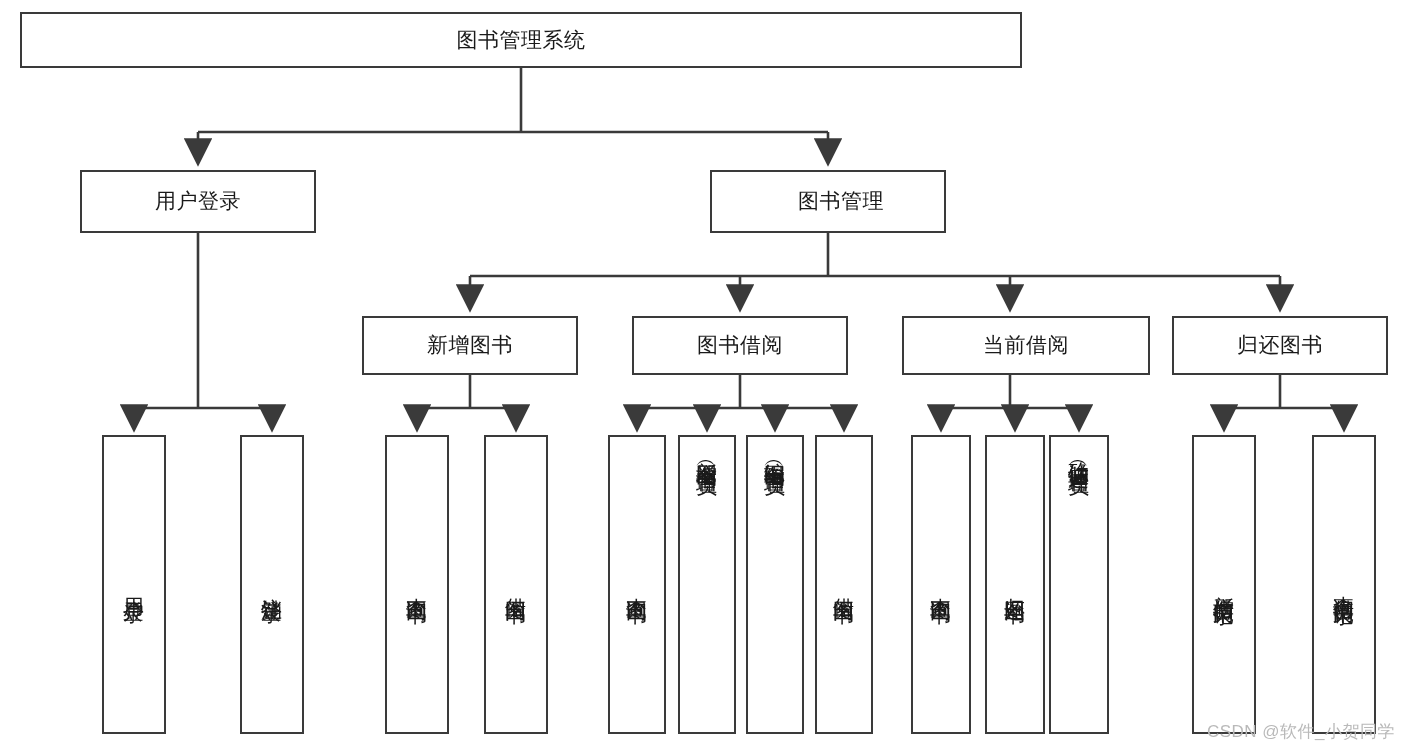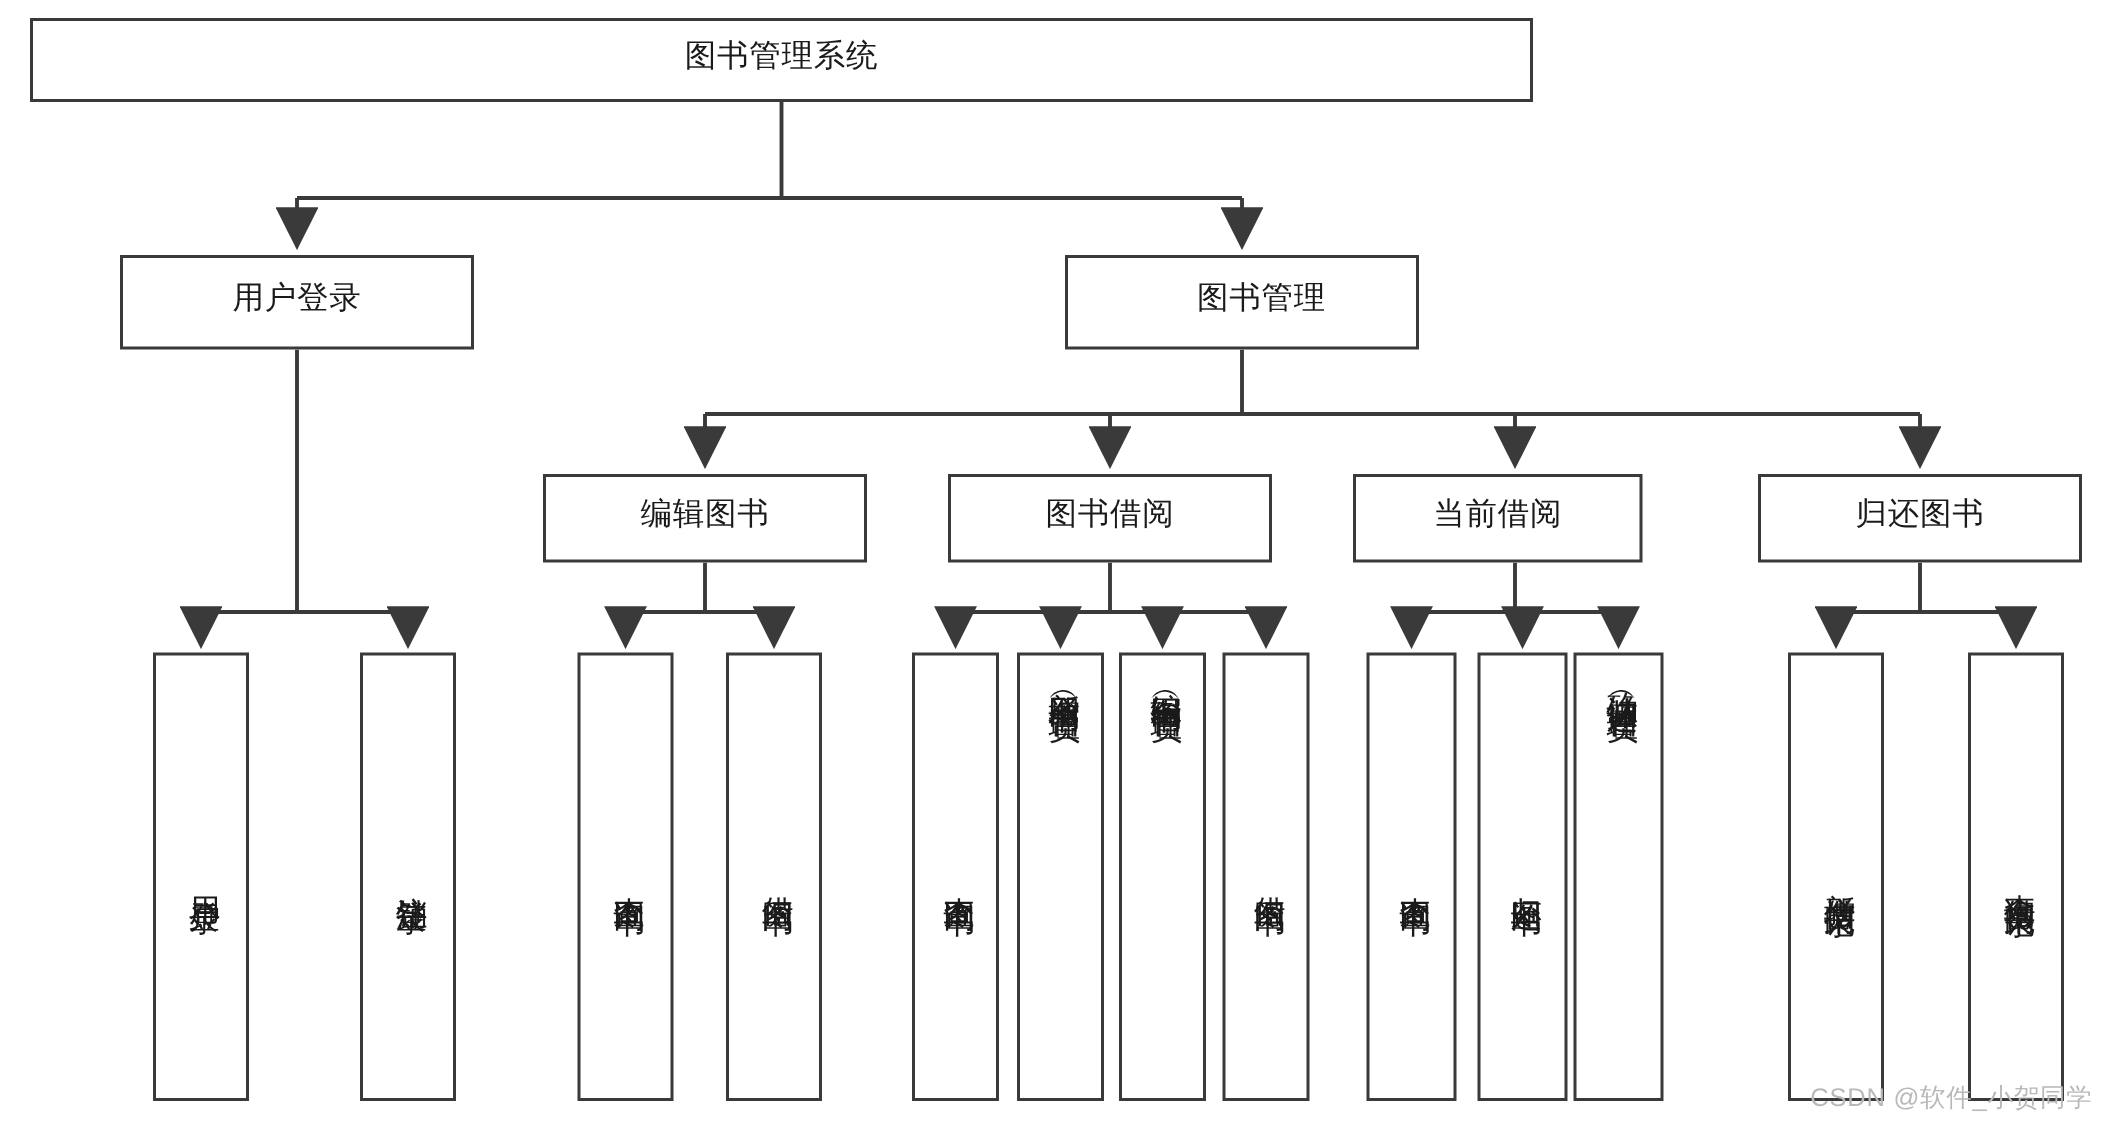--- a/index.html
+++ b/index.html
@@ -32,21 +32,20 @@
     border: 2px solid #3a3a3a;
     display: flex;
     align-items: center;
     justify-content: center;
     color: #1a1a1a;
   }
   .node .label {
     display: block;
     text-align: right;
     line-height: 1.18;
-    font-family: Liberation Mono, monospace;
   }
   .node.horiz .label {
     font-size: 21px;
     letter-spacing: 0.5px;
   }
   .node.vert {
     align-items: flex-start;
     padding-top: 8px;
   }
   .node.vert .label {
@@ -135,26 +134,26 @@
   </div>
 
   <div class="node horiz" style="left:80px; top:170px; width:236px; height:63px;">
     <span class="label">用户登录</span>
   </div>
   <div class="node horiz" style="left:710px; top:170px; width:236px; height:63px;padding-left:26px;">
     <span class="label">图书管理</span>
   </div>
 
   <div class="node horiz" style="left:362px; top:316px; width:216px; height:59px;">
-    <span class="label">编辑图书</span>
+    <span class="label">新增图书</span>
   </div>
   <div class="node horiz" style="left:632px; top:316px; width:216px; height:59px;">
     <span class="label">图书借阅</span>
   </div>
-  <div class="node horiz" style="left:902px; top:316px; width:193px; height:59px;">
+  <div class="node horiz" style="left:902px; top:316px; width:248px; height:59px;">
     <span class="label">当前借阅</span>
   </div>
   <div class="node horiz" style="left:1172px; top:316px; width:216px; height:59px;">
     <span class="label">归还图书</span>
   </div>
 
   <div class="node vert mid" style="left:102px; top:435px; width:64px; height:299px;">
     <span class="label">用户登录</span>
   </div>
   <div class="node vert mid" style="left:240px; top:435px; width:64px; height:299px;">

